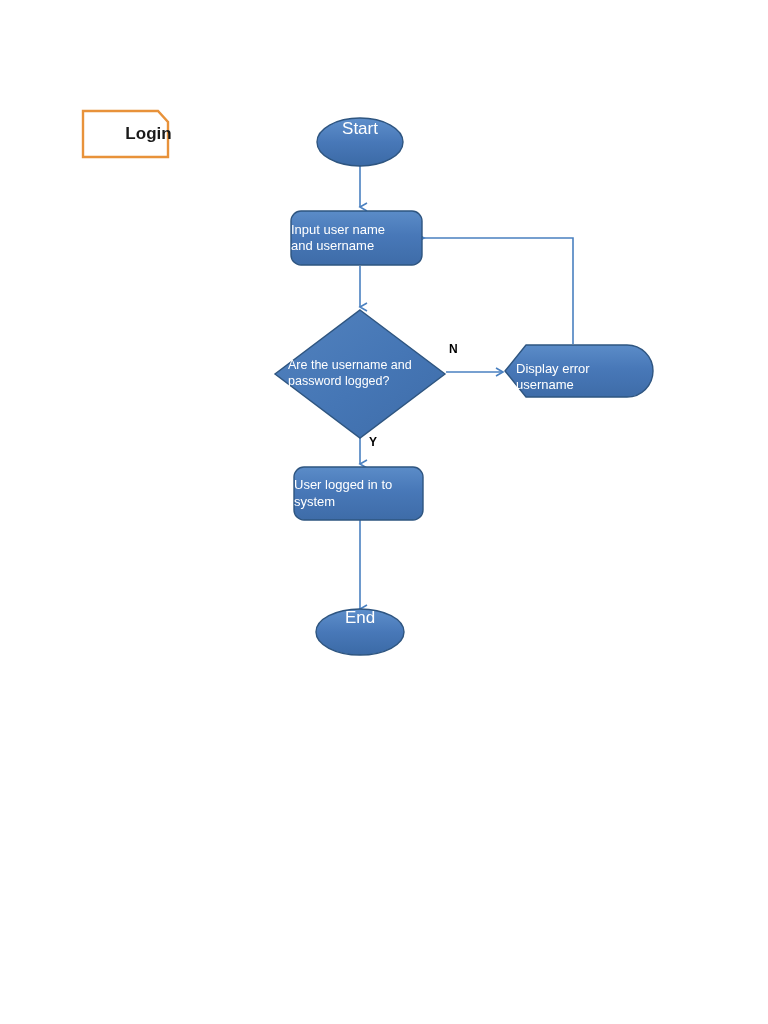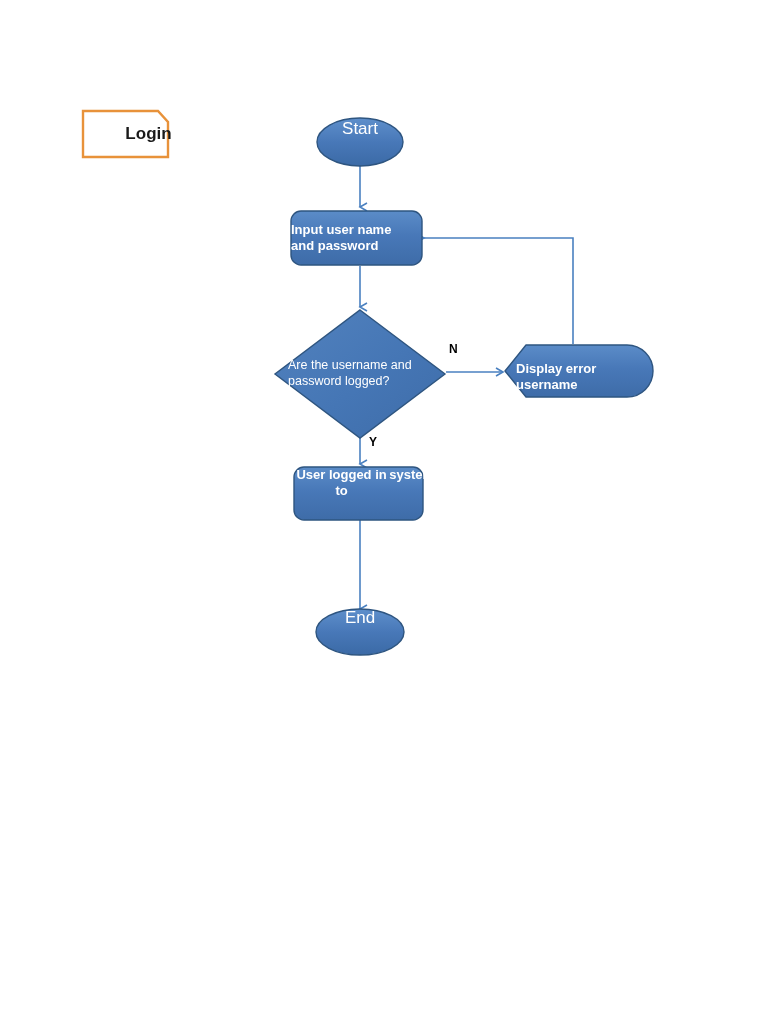--- a/index.html
+++ b/index.html
@@ -50,21 +50,21 @@
     font-weight: bold;
     font-size: 12px;
     line-height: 1;
   }
   .term-label {
     font-size: 17px;
     font-weight: normal;
   }
   .proc-label {
     font-size: 13px;
-    font-weight: bold;
+    font-weight: normal;
   }
   .dec-label {
     font-size: 12.5px;
     font-weight: normal;
   }
 </style>
 </head>
 <body>
 
 <div id="canvas">
@@ -129,34 +129,34 @@
   <div class="tag-label" style="left:83px; top:111px; width:85px; height:46px;padding-left:23px;">
     <span>Login</span>
   </div>
 
   <div class="node-label term-label" style="left:317px; top:118px; width:86px; height:48px;">
     <span>Start</span>
   </div>
 
   <div class="node-label proc-label" style="left:291px; top:211px; width:131px; height:54px; flex-direction:column;">
     <span>Input user name</span>
-    <span>and password</span>
+    <span>and username</span>
   </div>
 
   <div class="node-label dec-label" style="left:288px; top:348px; width:160px; height:52px; flex-direction:column; align-items:flex-start;">
     <span>Are the username and</span>
     <span>password logged?</span>
   </div>
 
   <div class="node-label proc-label" style="left:516px; top:345px; width:130px; height:64px; flex-direction:column;">
     <span>Display error</span>
     <span>username</span>
   </div>
 
-  <div class="node-label proc-label" style="left:294px; top:467px; width:140px; height:53px; flex-direction:row;">
+  <div class="node-label proc-label" style="left:294px; top:467px; width:140px; height:53px; flex-direction:column;">
     <span>User logged in to</span>
     <span>system</span>
   </div>
 
   <div class="node-label term-label" style="left:316px; top:607px; width:88px; height:46px;">
     <span>End</span>
   </div>
 
   <div class="edge-label" style="left:449px; top:343px;">
     <span>N</span>

